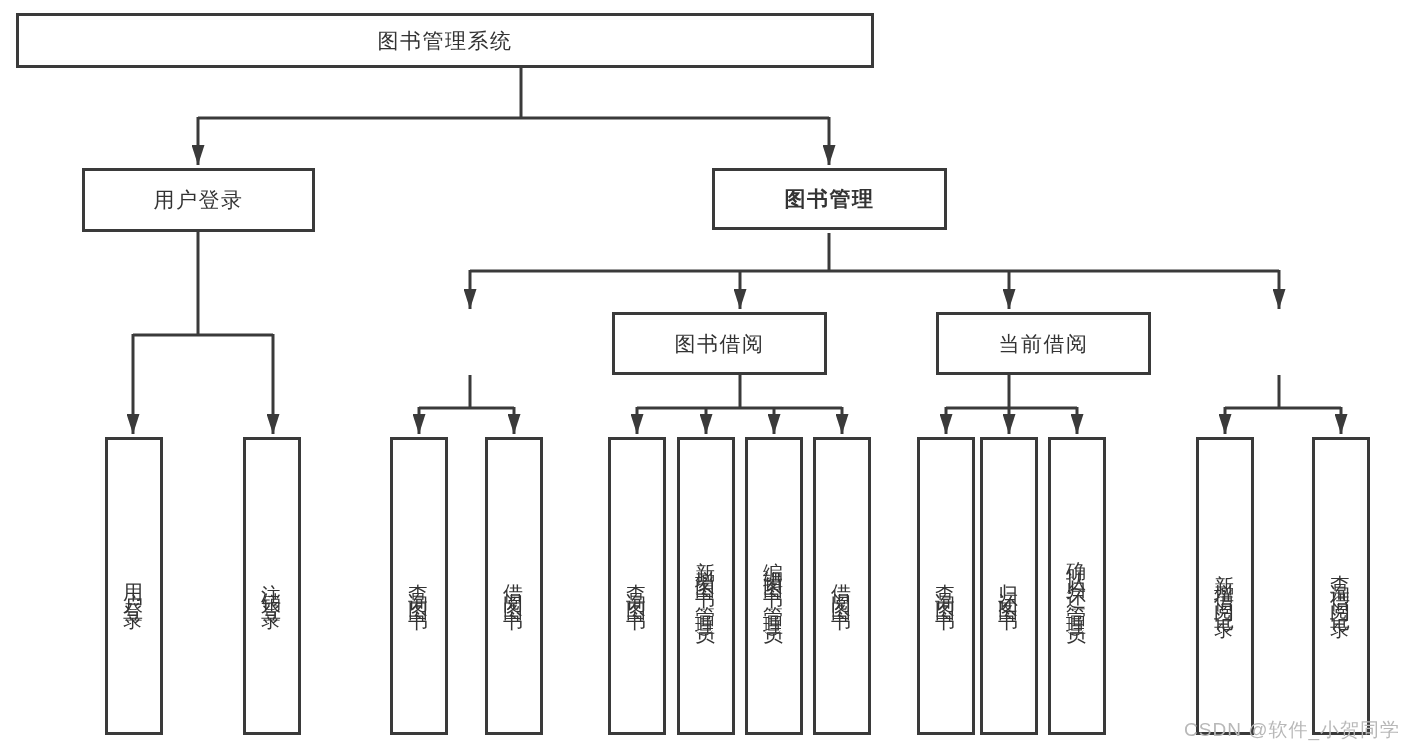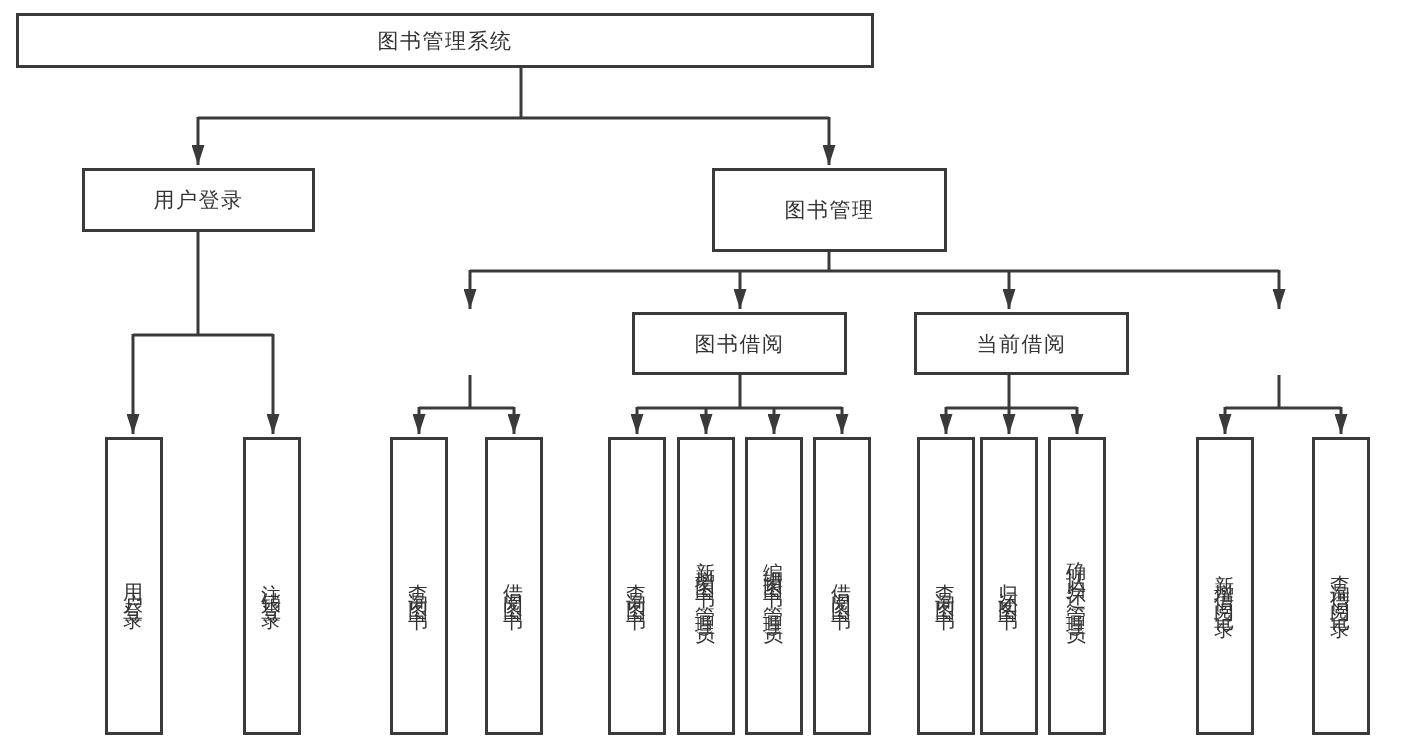--- a/index.html
+++ b/index.html
@@ -105,24 +105,24 @@
       <line x1="1279" y1="375" x2="1279" y2="408"></line>
       <line x1="1225" y1="408" x2="1341" y2="408"></line>
       <line x1="1225" y1="407" x2="1225" y2="434" marker-end="url(#arw)"></line>
       <line x1="1341" y1="407" x2="1341" y2="434" marker-end="url(#arw)"></line>
     </g>
   </svg>
 
   <div class="node h" style="left:16px; top:13px; width:858px; height:55px;">图书管理系统</div>
 
   <div class="node h" style="left:82px; top:168px; width:233px; height:64px;">用户登录</div>
-  <div class="node h" style="left:712px; top:168px; width:235px; height:84px;">图书管理</div>
+  <div class="node h" style="left:712px; top:168px; width:235px; height:62px;font-weight:bold;">图书管理</div>
 
-  <div class="node h" style="left:632px; top:312px; width:215px; height:63px;">图书借阅</div>
-  <div class="node h" style="left:914px; top:312px; width:215px; height:63px;">当前借阅</div>
+  <div class="node h" style="left:612px; top:312px; width:215px; height:63px;">图书借阅</div>
+  <div class="node h" style="left:936px; top:312px; width:215px; height:63px;">当前借阅</div>
 
   <div class="node v" style="left:105px;">
     <span class="vtext">用户登录</span>
   </div>
   <div class="node v" style="left:243px;">
     <span class="vtext">注销登录</span>
   </div>
 
   <div class="node v" style="left:390px;">
     <span class="vtext">查询图书</span>
@@ -154,14 +154,15 @@
     <span class="vtext">确认归还（管理员）</span>
   </div>
 
   <div class="node v" style="left:1196px;">
     <span class="vtext">新增借阅记录</span>
   </div>
   <div class="node v" style="left:1312px;">
     <span class="vtext">查询借阅记录</span>
   </div>
 
+  <div class="watermark">CSDN @软件_小贺同学</div>
 
 </div>
 
 </body></html>

